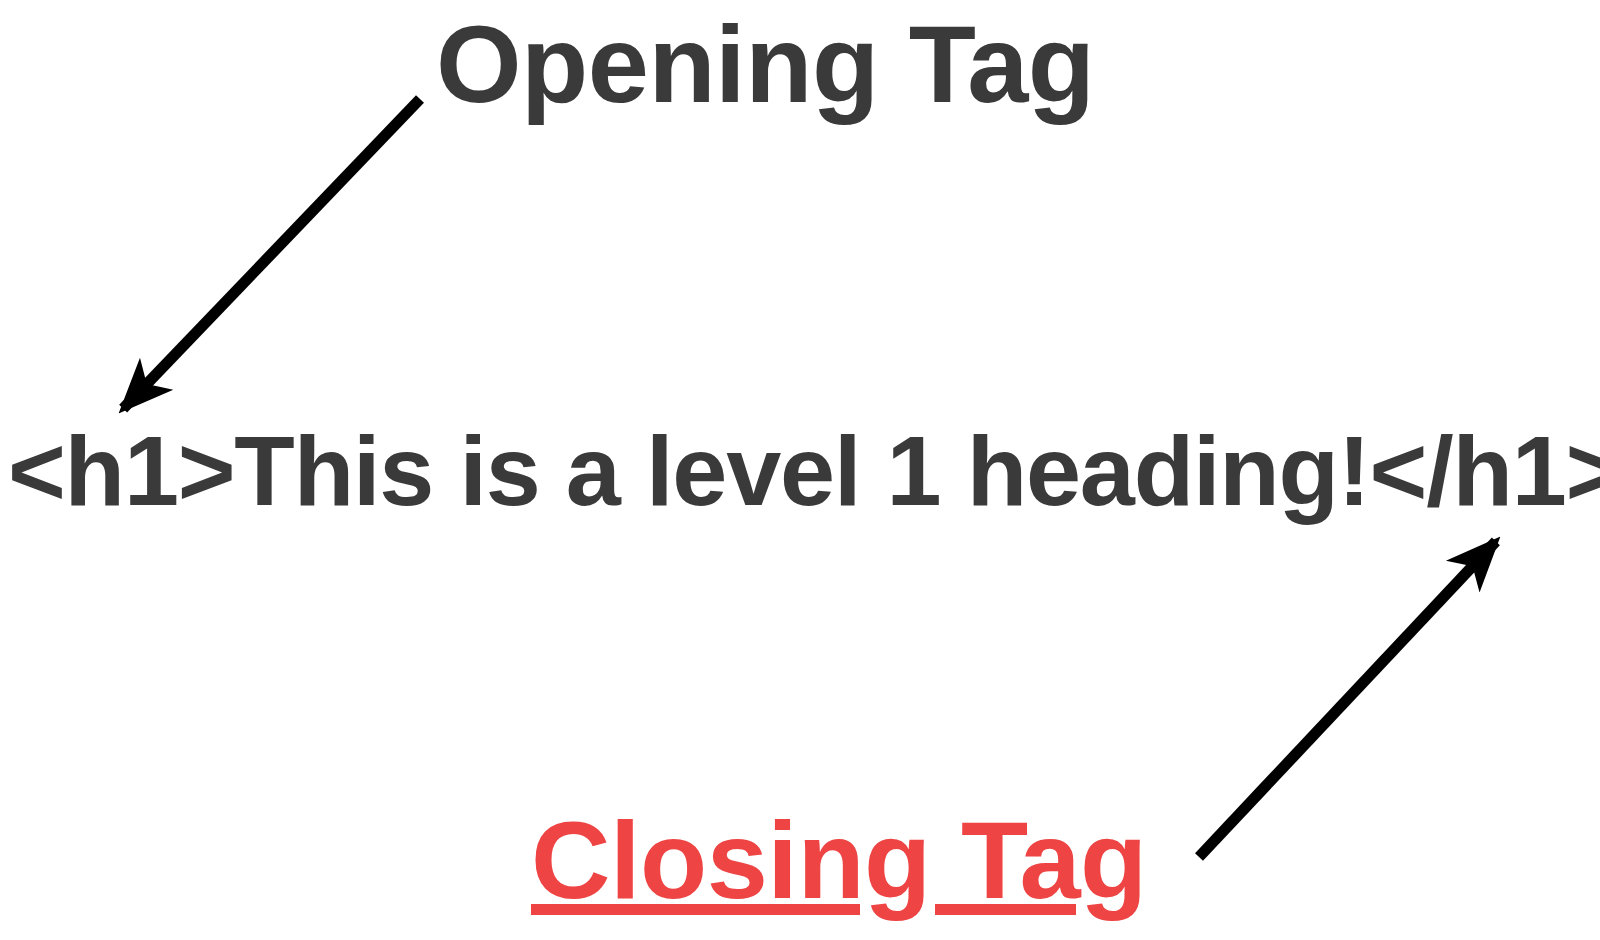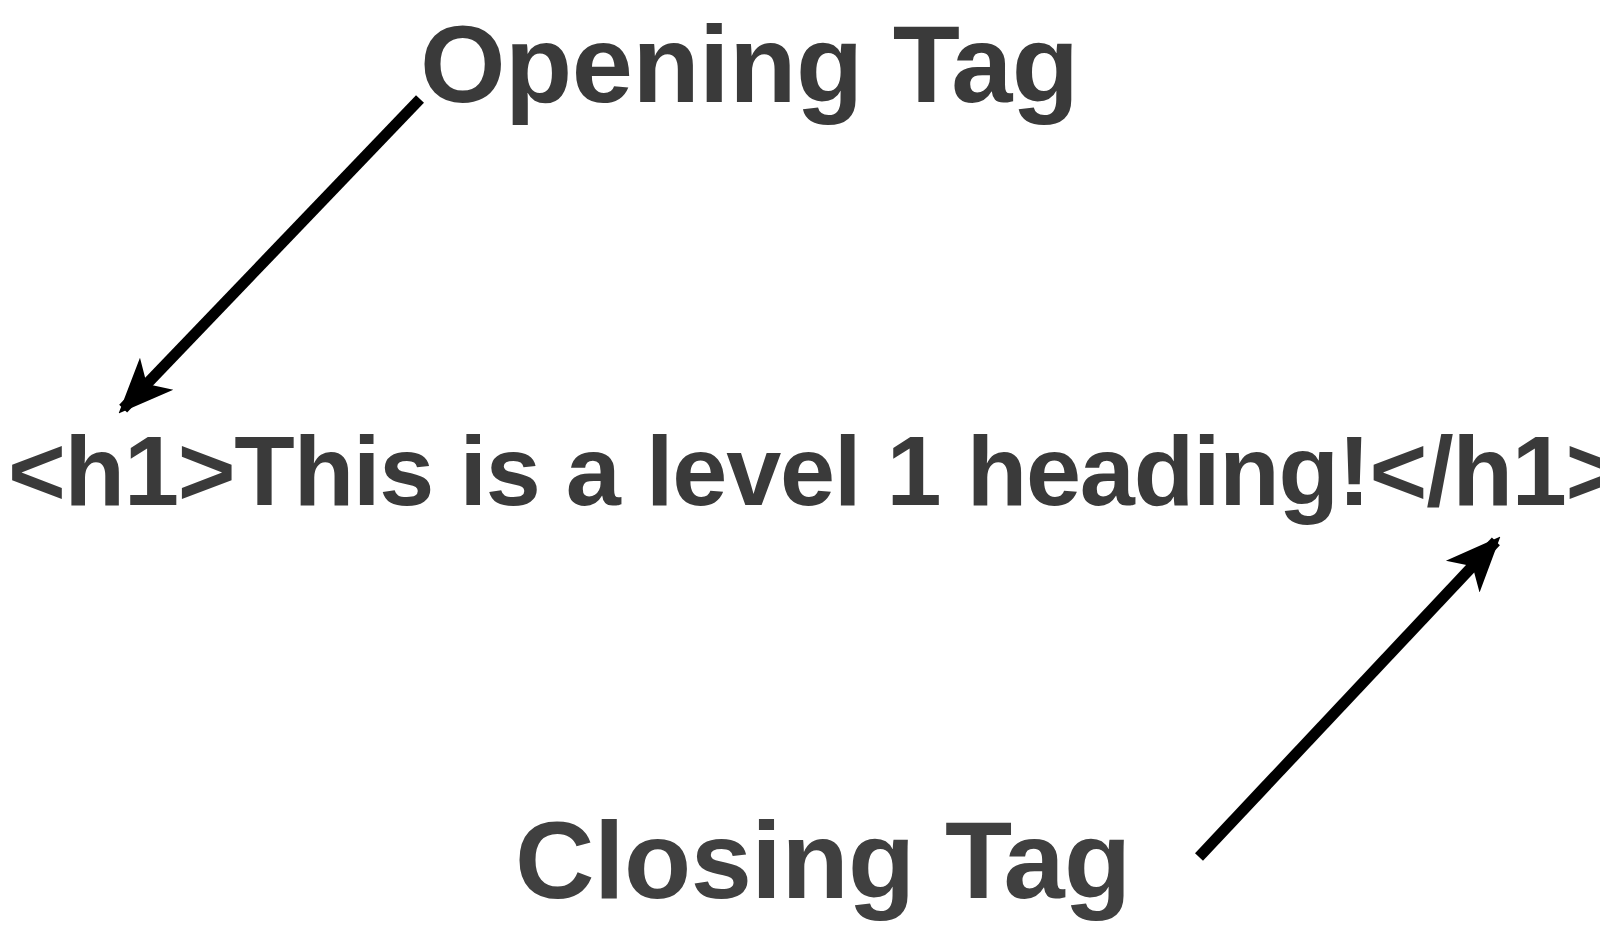--- a/index.html
+++ b/index.html
@@ -16,20 +16,21 @@
     font-family: "Liberation Sans", sans-serif;
   }
   .annotation-label {
     position: absolute;
     color: #3a3a3a;
     font-weight: bold;
     white-space: nowrap;
     letter-spacing: -0.5px;
     line-height: 1;
     user-select: none;
+    margin-left: 16px;
   }
   #opening-tag-label {
     left: 420px;
     top: 9px;
     font-size: 110px;
   }
   #closing-tag-label {
     left: 515px;
     top: 805px;
     font-size: 110px;
@@ -57,21 +58,21 @@
 </style>
 </head>
 <body>
 
 <div id="canvas" style="background: rgb(255, 255, 255);">
 
   <div class="annotation-label" id="opening-tag-label" style="color: rgb(58, 58, 58);">Opening Tag</div>
 
   <div id="code-line" style="color: rgb(58, 58, 58);">&lt;h1&gt;This is a level 1 heading!&lt;/h1&gt;</div>
 
-  <div class="annotation-label" id="closing-tag-label" style="color: #404040;">Closing Tag</div>
+  <div class="annotation-label" id="closing-tag-label" style="color: #ef4444; text-decoration: underline;">Closing Tag</div>
 
   <svg id="arrow-layer" viewBox="0 0 1600 940">
     <defs>
       <marker id="arrowhead-a" markerWidth="5.2" markerHeight="4.2" refX="4.6" refY="2.1" orient="auto" markerUnits="strokeWidth">
         <path d="M 0.2 0 L 5.2 2.1 L 0.2 4.2 L 1.5 2.1 Z" fill="#000000"></path>
       </marker>
       <marker id="arrowhead-b" markerWidth="5.2" markerHeight="4.2" refX="4.6" refY="2.1" orient="auto" markerUnits="strokeWidth">
         <path d="M 0.2 0 L 5.2 2.1 L 0.2 4.2 L 1.5 2.1 Z" fill="#000000"></path>
       </marker>
     </defs>

